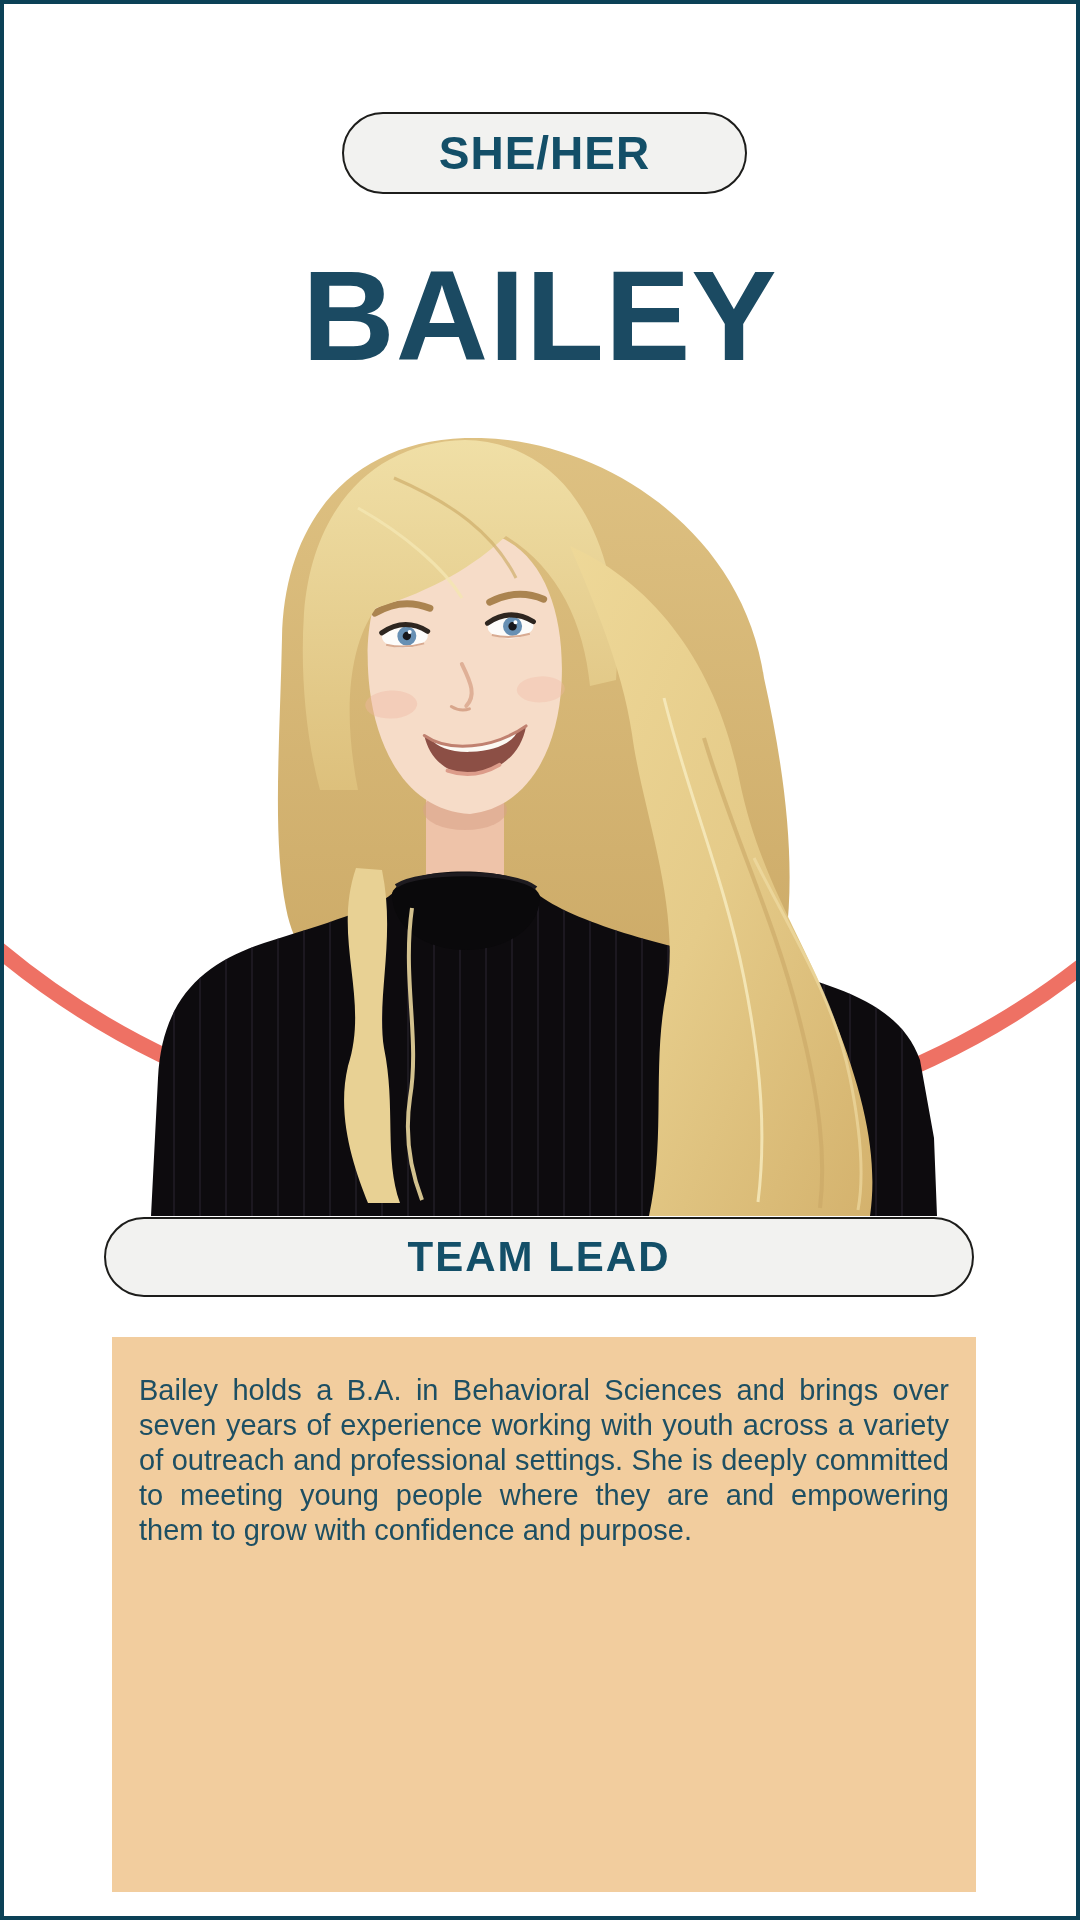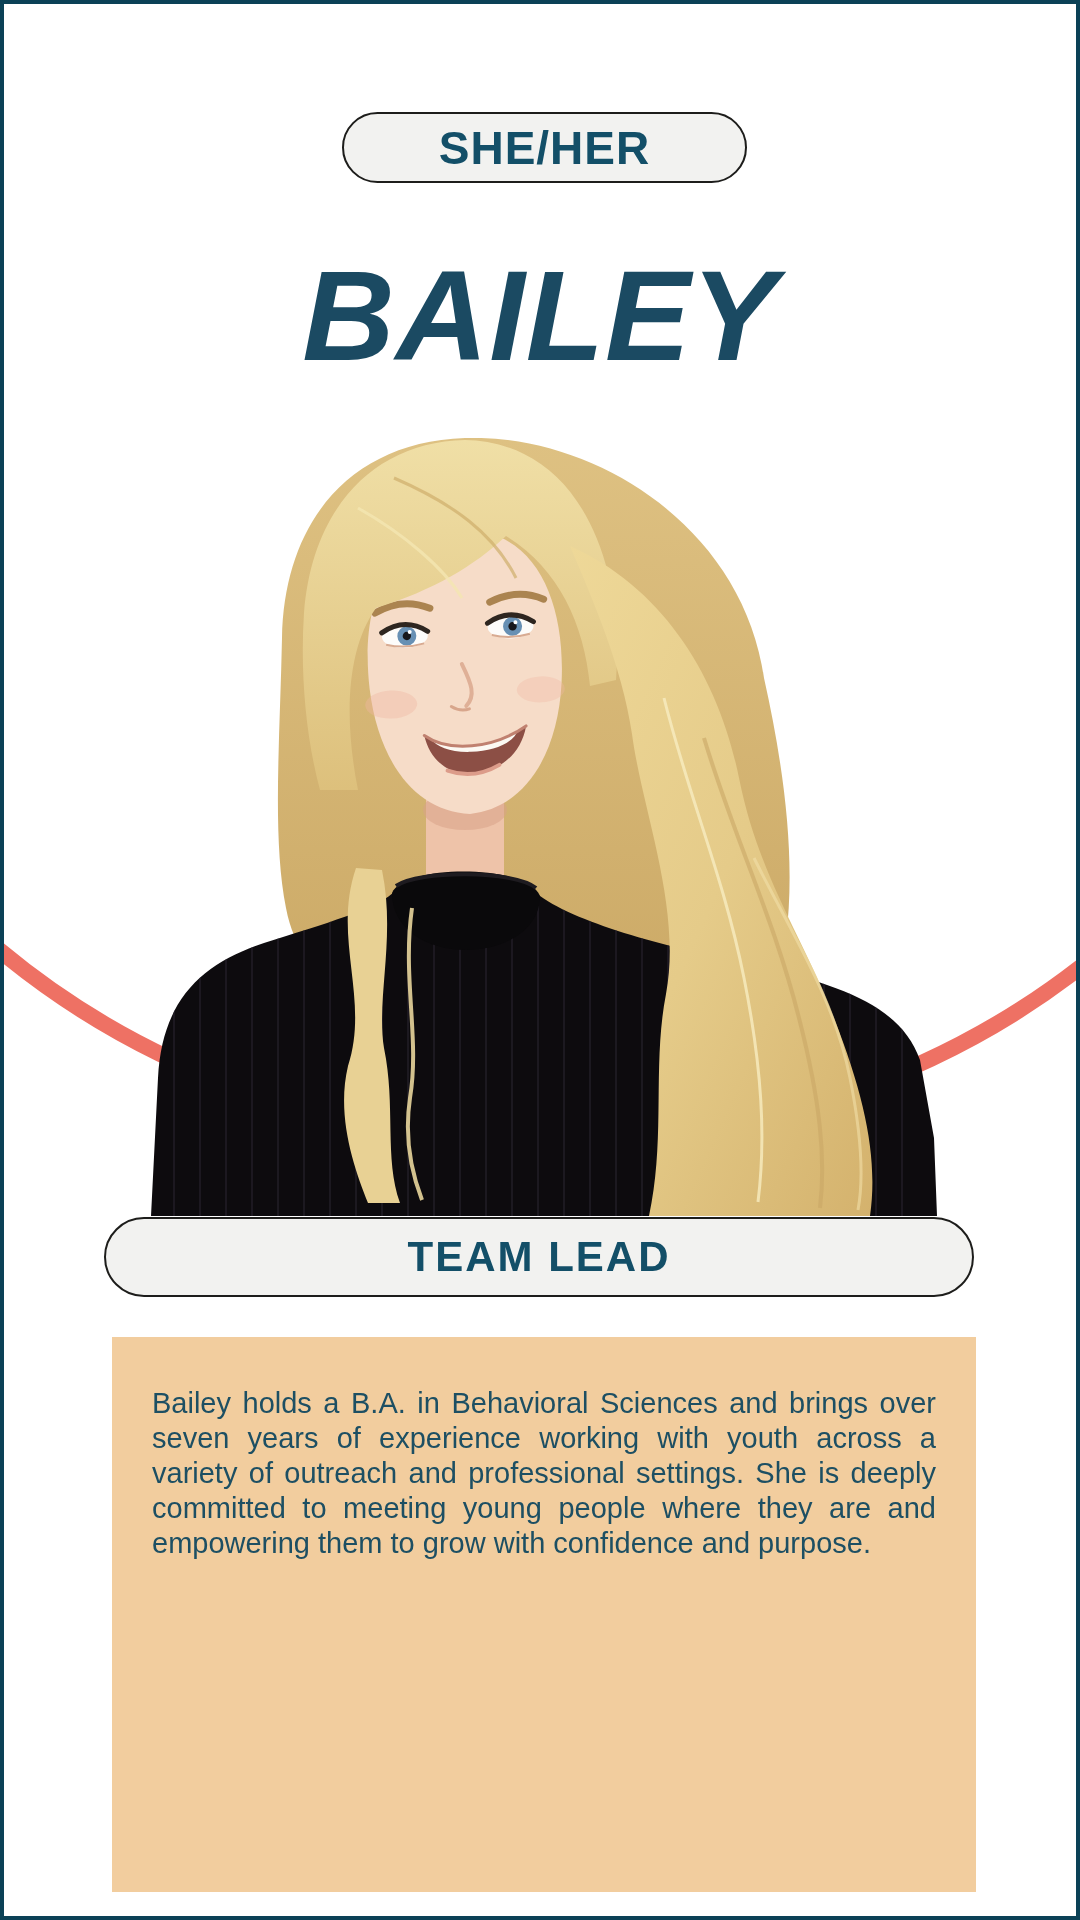--- a/index.html
+++ b/index.html
@@ -14,55 +14,54 @@
   }
   .pill{
     position:absolute;
     box-sizing:border-box;
     background:#f2f2f0;
     border:2px solid #1d1d1b;
     display:flex;align-items:center;justify-content:center;
     color:#134f68;font-weight:bold;
   }
   .pill.pronoun{
-    left:338px;top:108px;width:405px;height:71px;border-radius:41px;
+    left:338px;top:108px;width:405px;height:82px;border-radius:41px;
     font-size:46px;letter-spacing:1px;
   }
   .pill.role{
     left:100px;top:1213px;width:870px;height:80px;border-radius:40px;
     font-size:42px;letter-spacing:2px;
     z-index:5;
     align-items:center;
   }
   .name{
     position:absolute;left:0;top:238px;width:100%;margin:0;
     text-align:center;
     font-size:128px;font-weight:800;letter-spacing:1px;
     color:#1b4a62;
     z-index:1;
-    font-style:italic;
   }
   .arc{
     position:absolute;left:0;top:0;z-index:1;
   }
   .portrait{
     position:absolute;left:140px;top:434px;width:800px;height:778px;
     z-index:2;
   }
   .bio{
     position:absolute;left:108px;top:1333px;width:864px;height:555px;
     box-sizing:border-box;
     background:#f2cd9e;
     padding:33px 24px 30px 24px;
     color:#1d4f63;
     font-size:29px;line-height:35px;
     text-align:justify;
     z-index:1;
   }
-  .bio p{margin:16px;}
+  .bio p{margin:3px;}
   .bio p.gap{margin-bottom:38px;}
 </style>
 </head>
 <body>
 
 <div class="card">
 
   <div class="pill pronoun">
     <span>SHE/HER</span>
   </div>

